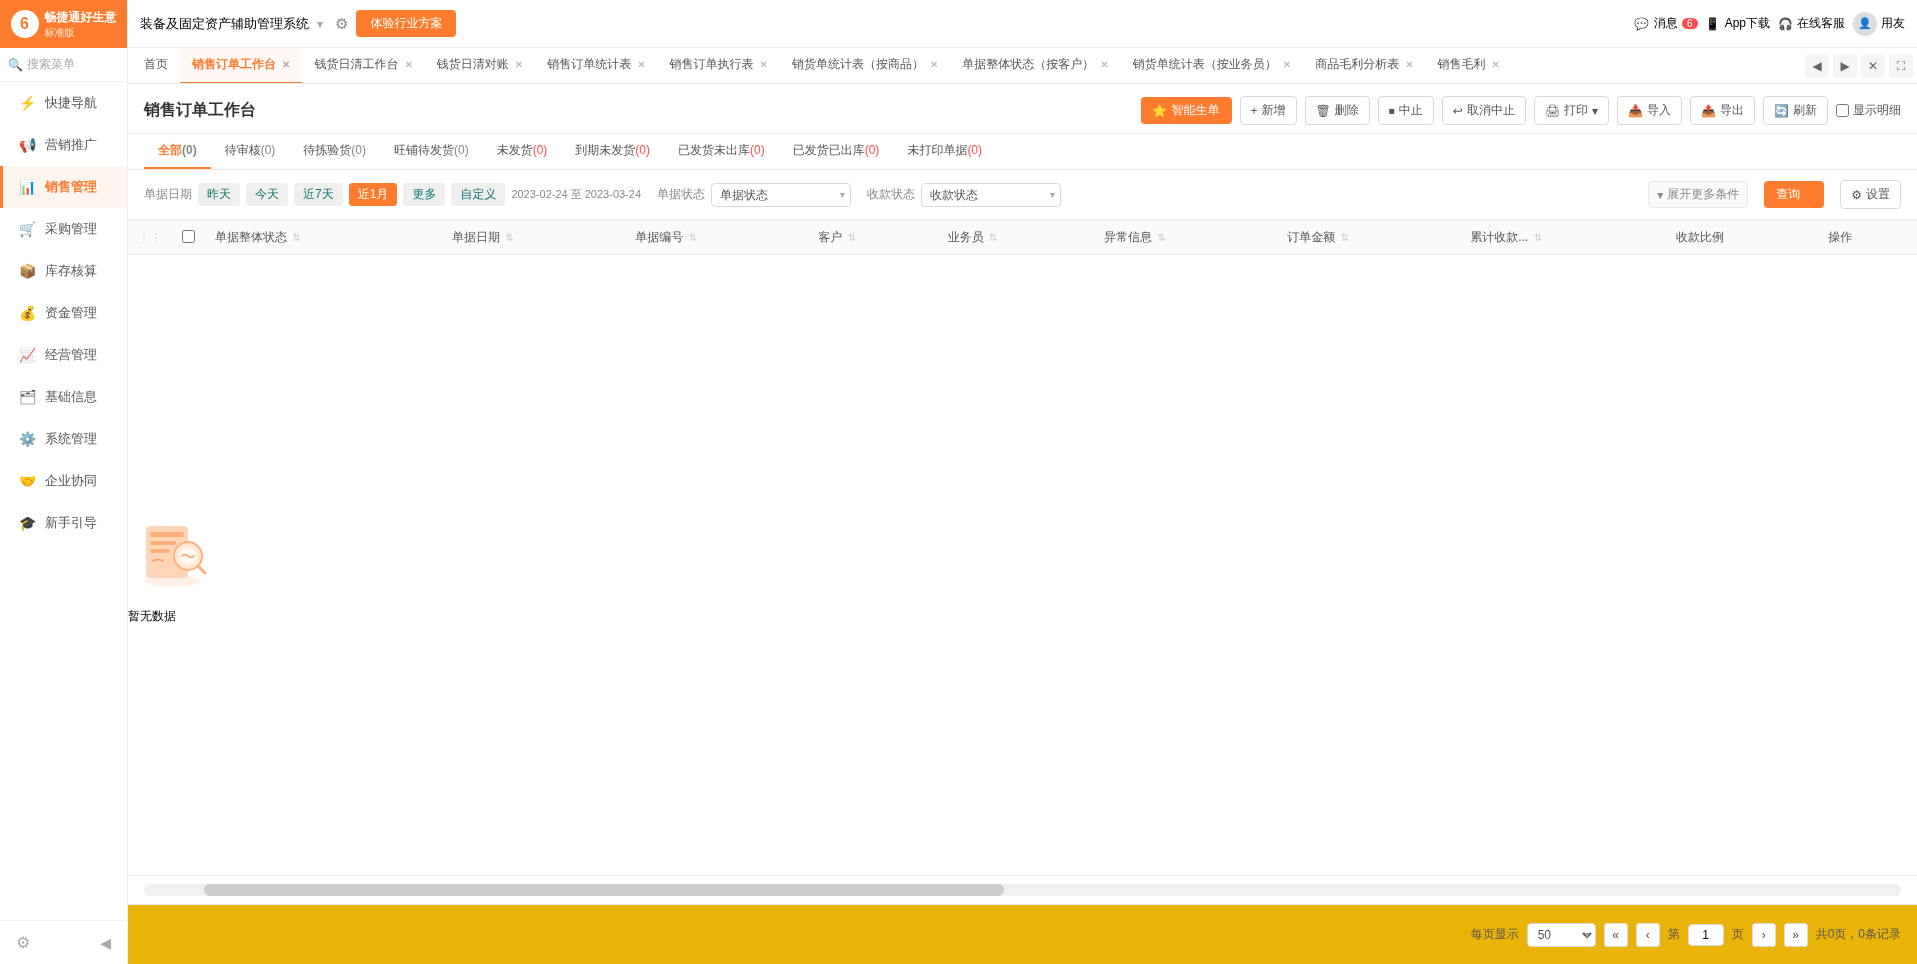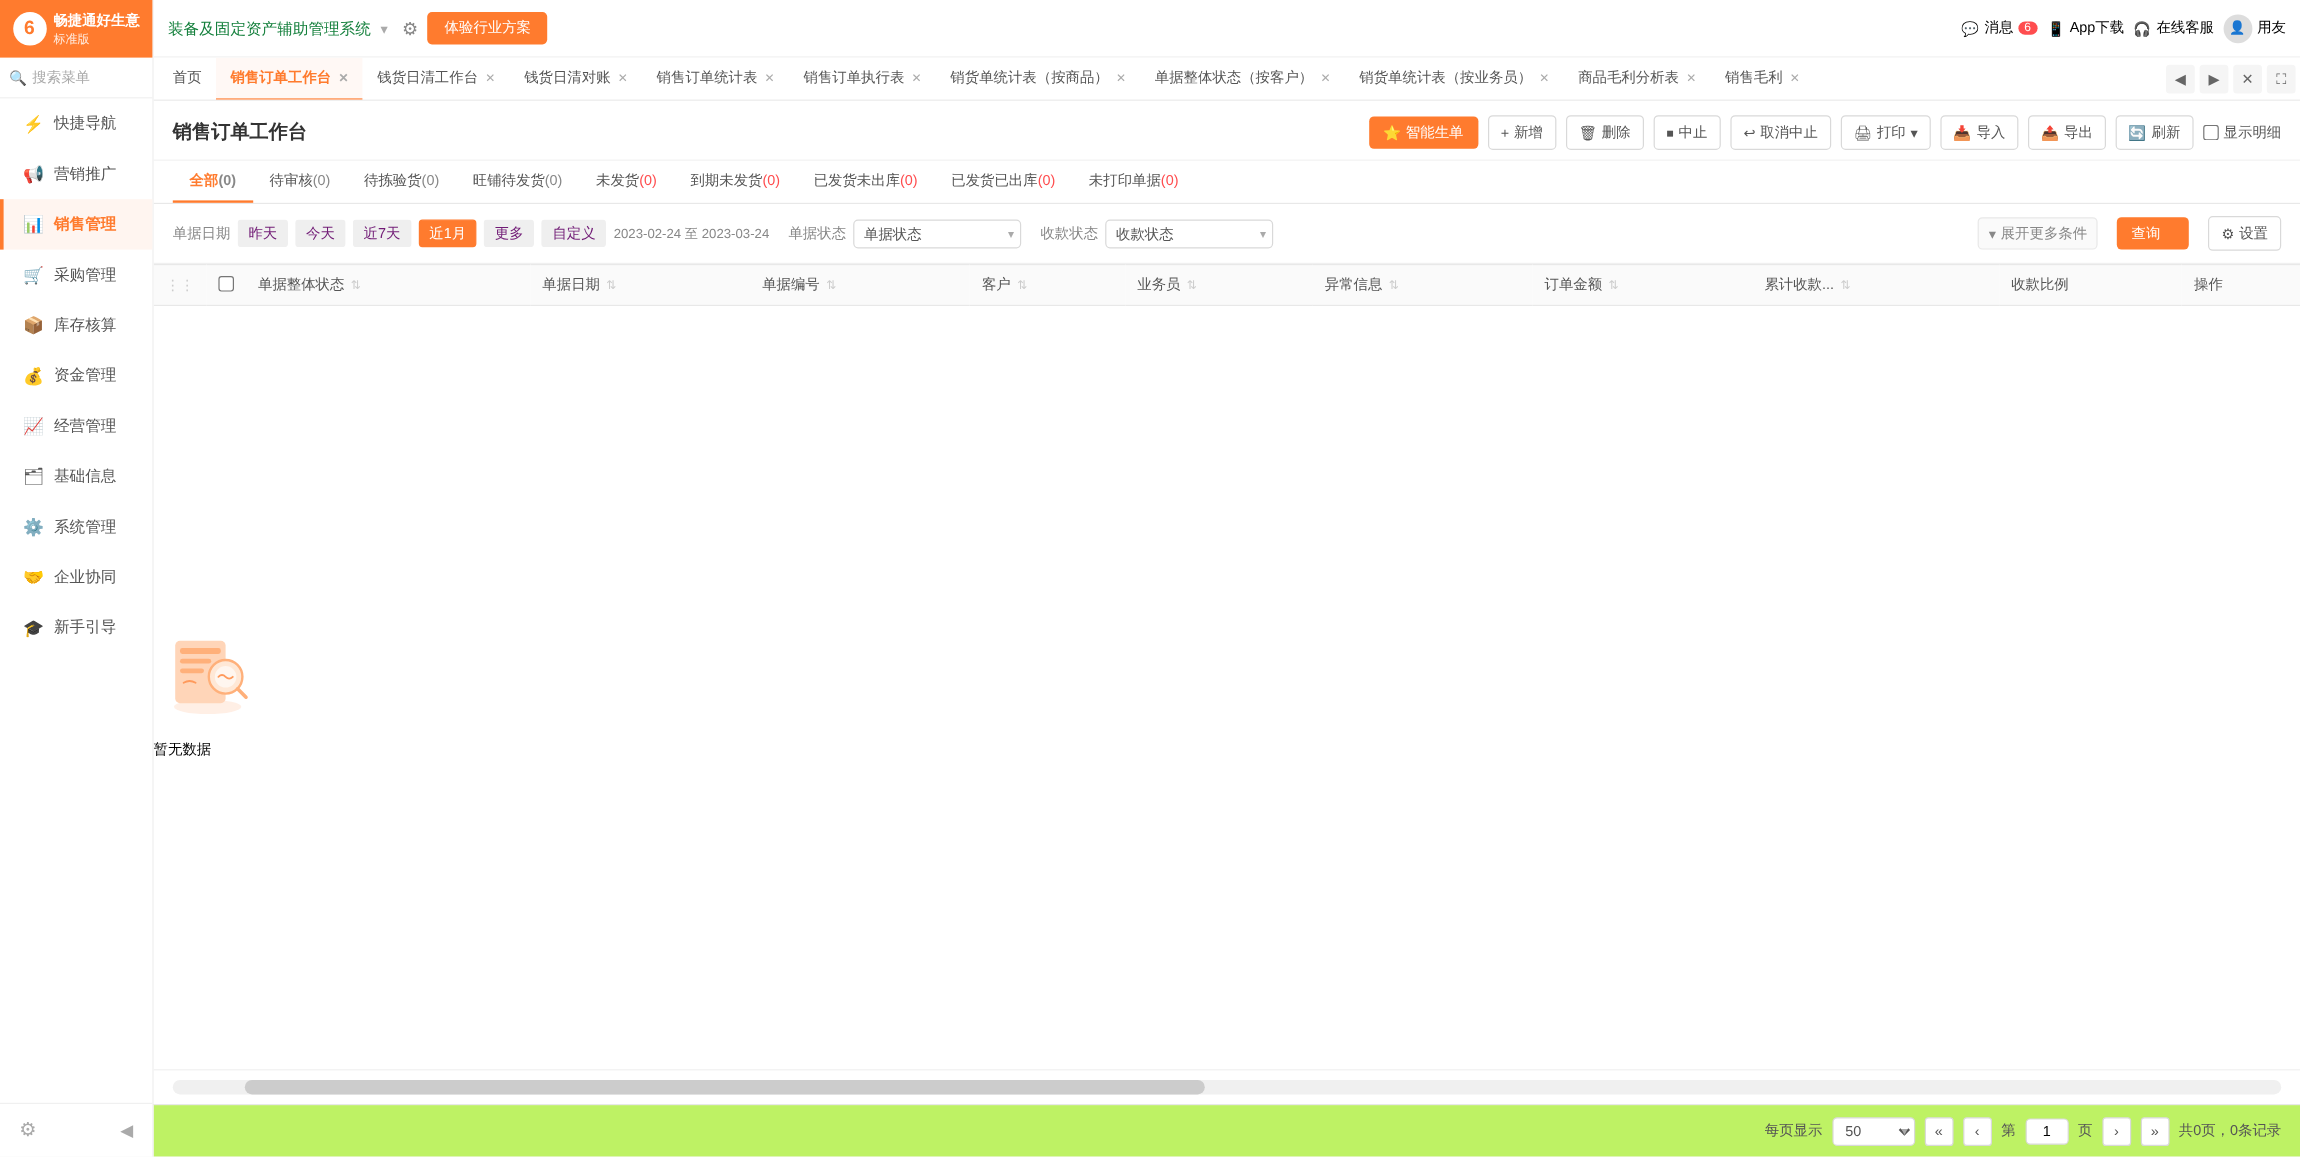--- a/index.html
+++ b/index.html
@@ -223,21 +223,21 @@
       color: #555;
     }
     .filter-label { color: #888; white-space: nowrap; }
     .filter-date-options { display: flex; gap: 6px; align-items: center; }
     .filter-date-btn {
       padding: 2px 8px;
       border-radius: 3px;
       border: 1px solid transparent;
       cursor: pointer;
       font-size: 12px;
-      color: #701a75;
+      color: #0f766e;
     }
     .filter-date-btn.active { background: #ff7b2e; color: #fff; border-color: #ff7b2e; }
     .filter-date-range { color: #888; font-size: 11px; }
     .filter-select {
       border: 1px solid #d9d9d9;
       border-radius: 4px;
       padding: 4px 24px 4px 8px;
       font-size: 12px;
       color: #555;
       background: #fff;
@@ -318,22 +318,22 @@
       padding: 60px 0;
     }
     .empty-icon {
       width: 90px;
       height: 90px;
       margin-bottom: 12px;
     }
 
     
     .pagination-bar {
-      height: 44px;
-      background: #bef264;
+      height: 60px;
+      background: #eab308;
       border-top: 1px solid #e8e8e8;
       display: flex;
       align-items: center;
       justify-content: flex-end;
       padding: 0 16px;
       gap: 8px;
       font-size: 12px;
       color: #555;
     }
     .page-size-select {
@@ -447,21 +447,21 @@
     </div>
   <div class="sidebar-bottom">
     <span style="cursor:pointer;color:#aaa;font-size:16px;">⚙</span>
     <span style="cursor:pointer;color:#aaa;font-size:14px;">◀</span>
   </div>
 </div>
 
 <div class="main-content">
 
   <div class="topbar">
-    <span style="font-size:13px;color:#15803d;">装备及固定资产辅助管理系统</span>
+    <span style="font-size:13px;color:#000000;">装备及固定资产辅助管理系统</span>
     <span style="cursor:pointer;color:#aaa;">▾</span>
     <span style="cursor:pointer;color:#888;font-size:15px;margin-left:4px;">⚙</span>
     <button class="topbar-industry-btn">体验行业方案</button>
     <div style="flex:1;"></div>
     <div class="topbar-action-item">
       <span>💬</span>
       <span>消息</span>
       <span class="badge">6</span>
     </div>
     <div class="topbar-action-item">

